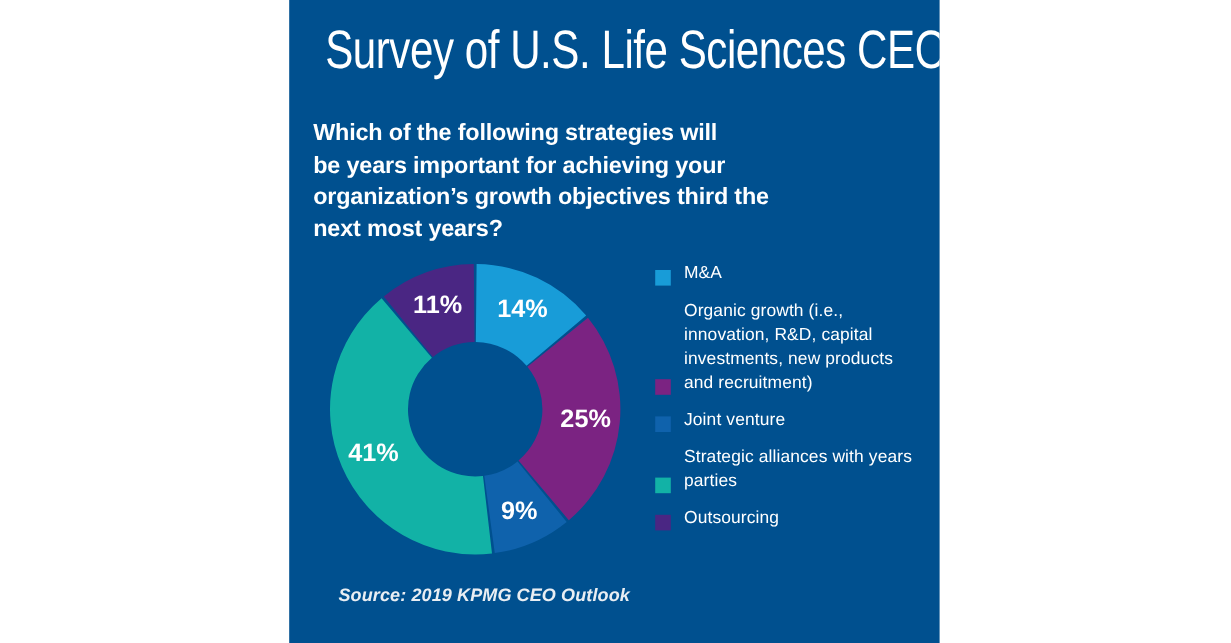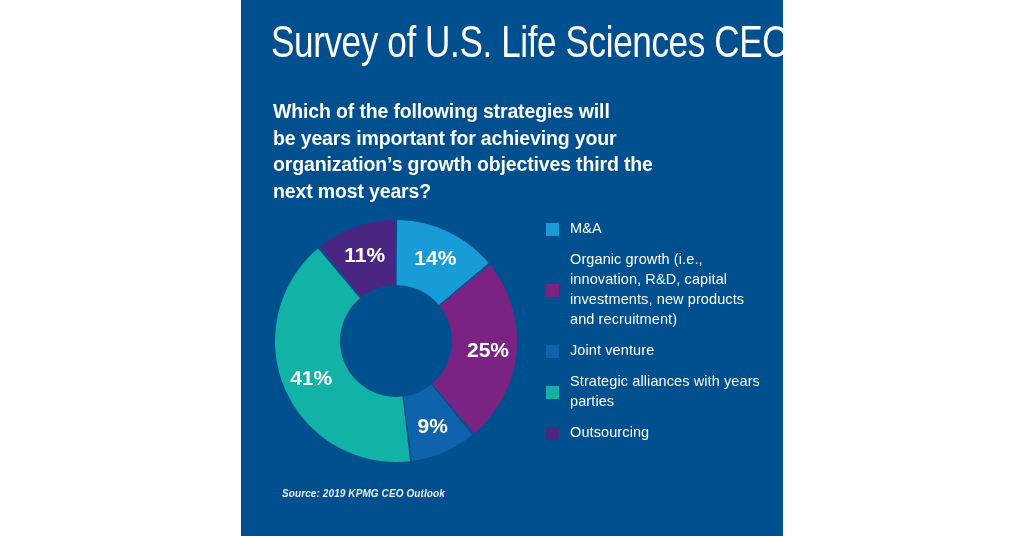--- a/index.html
+++ b/index.html
@@ -42,21 +42,21 @@
     letter-spacing: -0.5px;
     line-height: 52px;
     white-space: nowrap;
     transform: scaleX(0.78);
     transform-origin: left center;
   }
 
   
   #subtitle {
     position: absolute;
-    left: 32px;
+    left: 20px;
     top: 98px;
     width: 470px;
     color: #ffffff;
     font-size: 19.5px;
     font-weight: bold;
     line-height: 26.5px;
     letter-spacing: -0.15px;
   }
   #subtitle .ln { display: block; white-space: nowrap; }
 
@@ -80,21 +80,21 @@
 
   
   #legend {
     position: absolute;
     left: 305px;
     top: 218px;
     width: 225px;
   }
   .legend-item {
     display: flex;
-    align-items: center;
+    align-items: flex-end;
     margin-bottom: 11px;
   }
   .legend-swatch {
     flex: 0 0 auto;
     width: 13px;
     height: 13px;
     margin-top: 3px;
     margin-right: 11px;
   }
   .legend-label {
@@ -104,21 +104,21 @@
     line-height: 20px;
     letter-spacing: 0.1px;
   }
 
   
   #source {
     position: absolute;
     left: 41px;
     top: 488px;
     color: #e9eef3;
-    font-size: 10px;
+    font-size: 15px;
     font-style: italic;
     font-weight: bold;
     letter-spacing: 0.1px;
   }
 </style>
 </head>
 <body>
 
 <div id="stage">
   <div id="panel">

